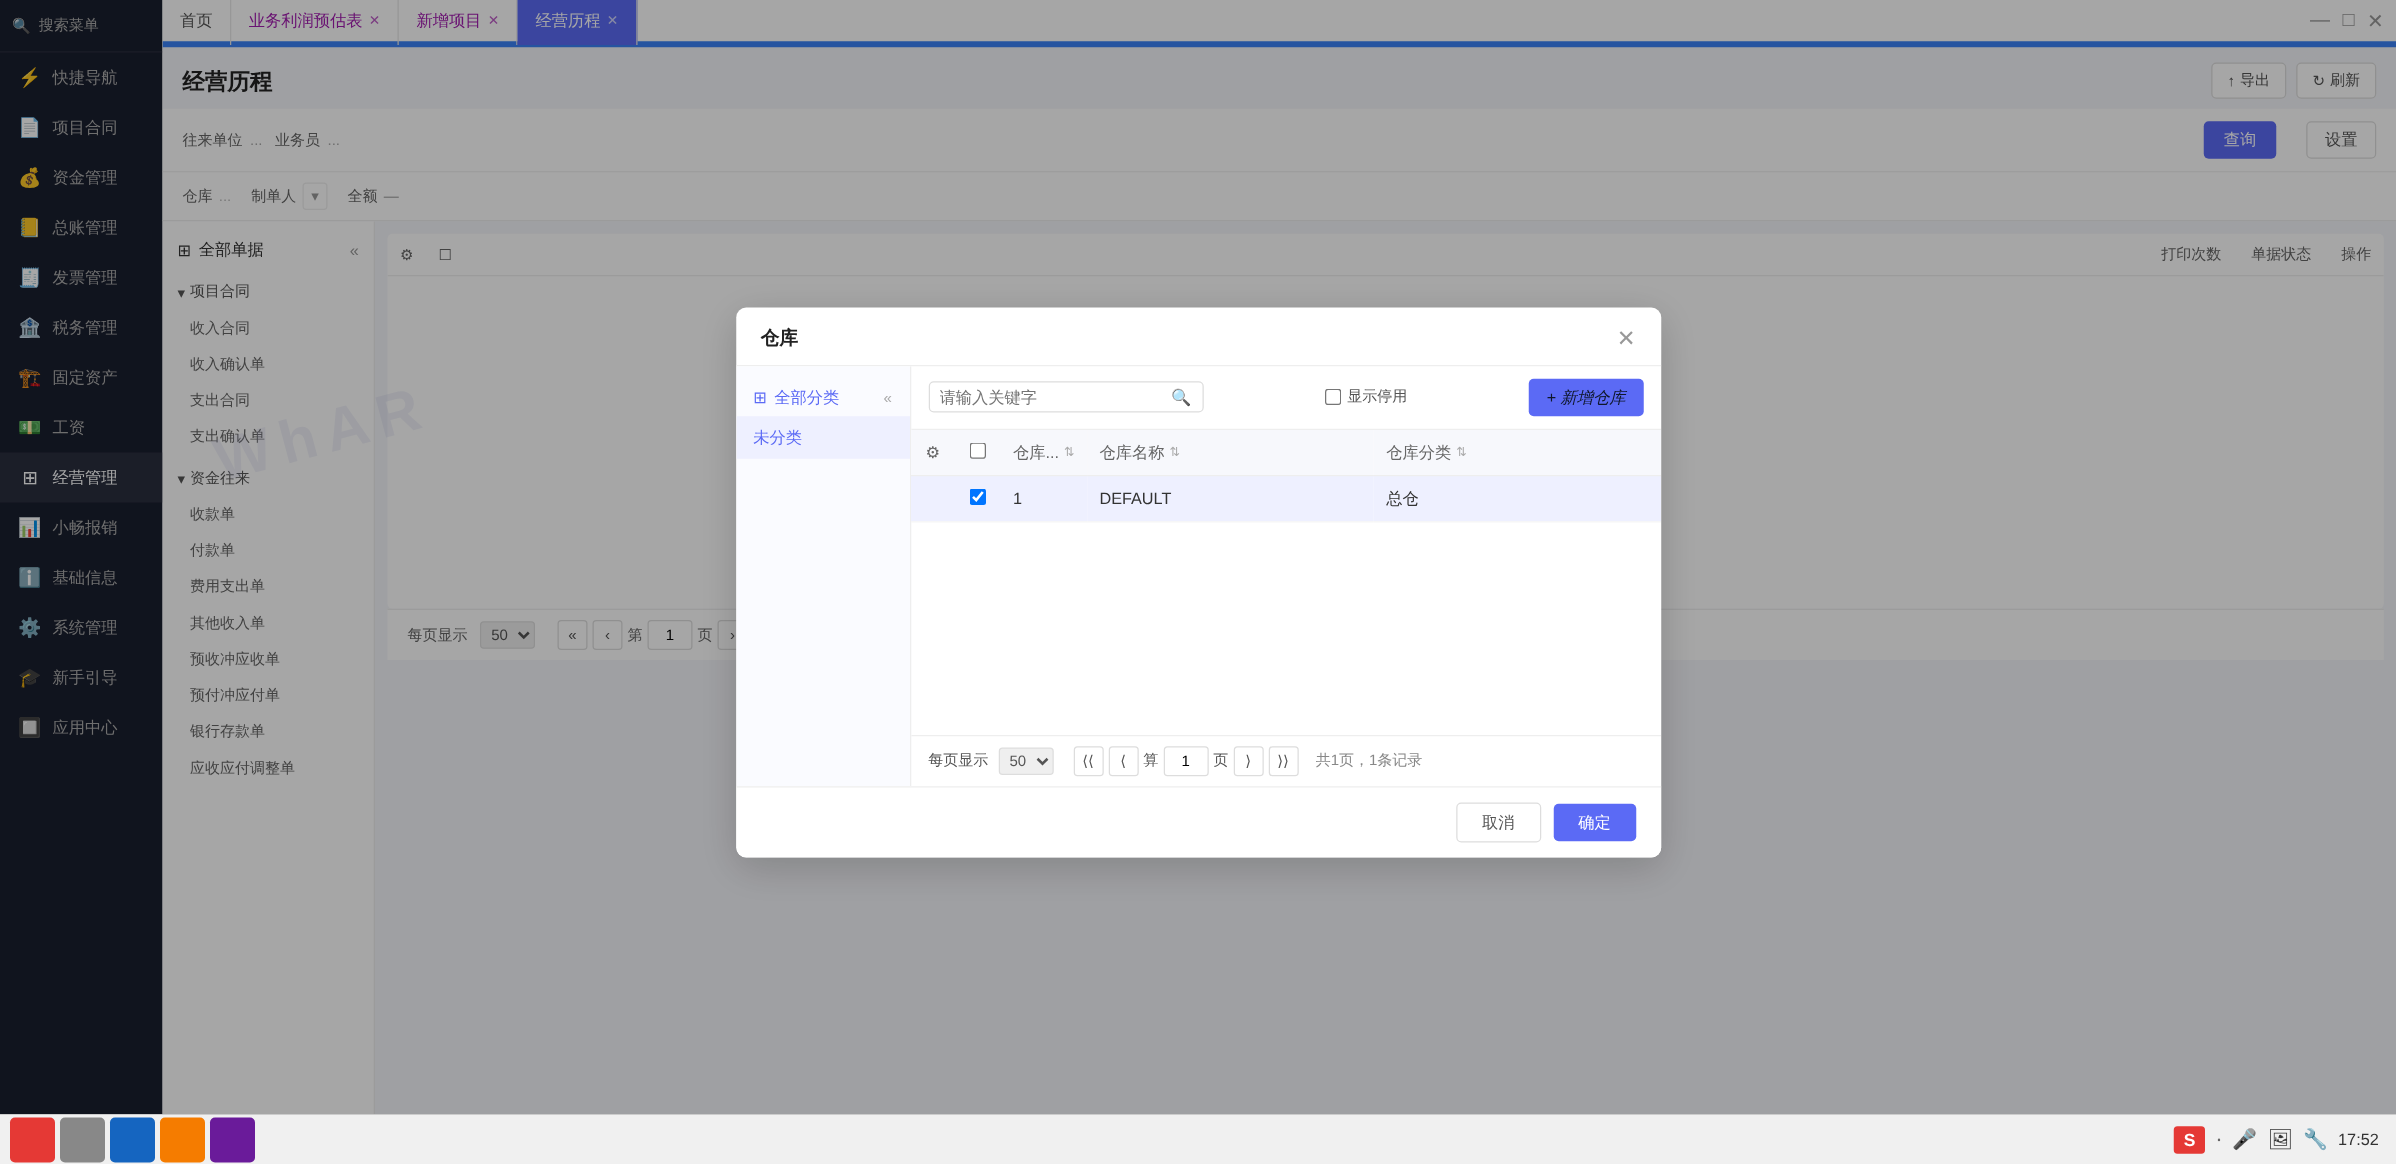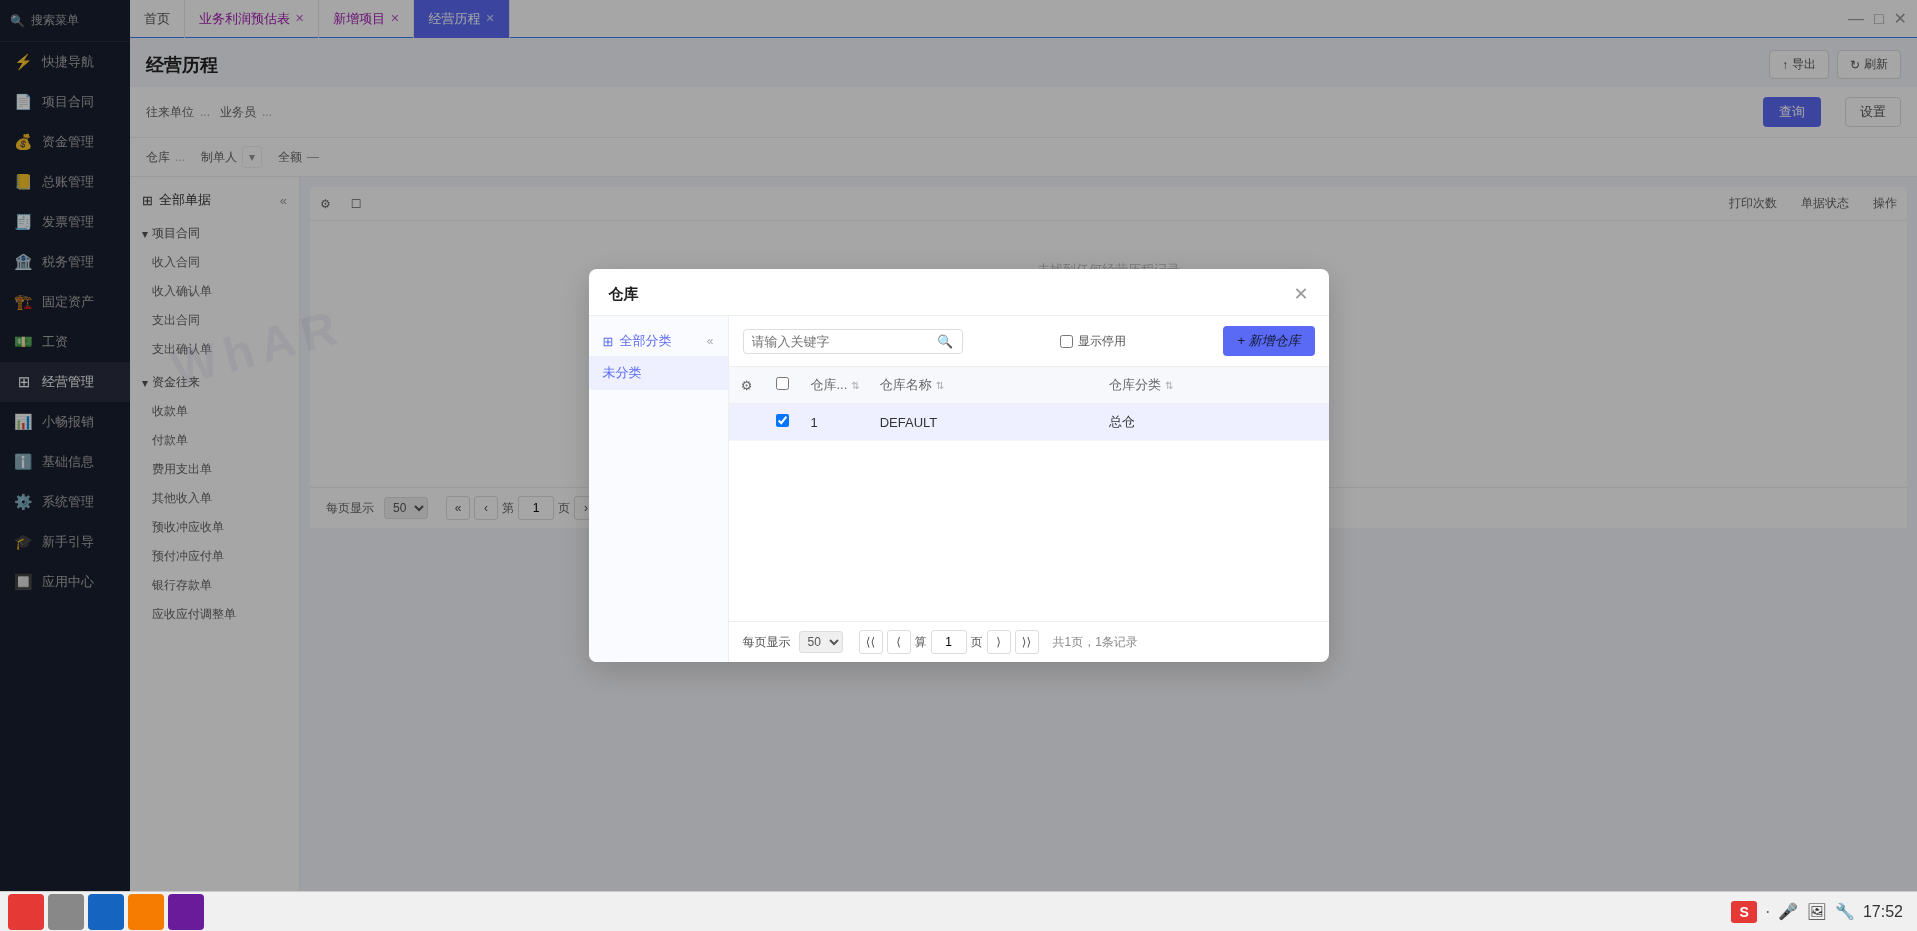--- a/index.html
+++ b/index.html
@@ -14,21 +14,21 @@
     .sidebar-search span { font-size: 12px; }
     .sidebar-nav-item { display: flex; align-items: center; gap: 8px; padding: 11px 14px; color: #aaa; cursor: pointer; font-size: 13px; }
     .sidebar-nav-item.active { background: #2a2f3e; color: #fff; }
     .sidebar-nav-item .icon { font-size: 15px; width: 20px; text-align: center; }
     .sidebar-bottom { margin-top: auto; border-top: 1px solid #2a2f3e; padding: 10px 14px; display: flex; justify-content: space-between; color: #888; }
 
     
     .main-area { flex: 1; display: flex; flex-direction: column; background: #f5f6fa; overflow: hidden; }
 
     
-    .tabs-bar { display: flex; align-items: center; background: #fff; border-bottom: 1px solid #3b82f6; height: 38px; padding: 0; }
+    .tabs-bar { display: flex; align-items: center; background: #fff; border-bottom: 5px solid #3b82f6; height: 38px; padding: 0; }
     .tab-item { display: flex; align-items: center; padding: 0 14px; height: 38px; cursor: pointer; color: #a21caf; font-size: 13px; border-right: 1px solid #e8e8e8; gap: 5px; white-space: nowrap; }
     .tab-item.active { background: #5b6af5; color: #fff; }
     .tab-item .close-x { font-size: 11px; opacity: 0.7; }
     .tab-item:first-child { color: #555; }
 
     
     .page-header { display: flex; align-items: center; justify-content: space-between; padding: 12px 16px 8px; background: #f5f6fa; }
     .page-title { font-size: 18px; font-weight: 600; color: #222; }
     .btn-export { background: #fff; border: 1px solid #ddd; color: #555; padding: 5px 12px; border-radius: 4px; cursor: pointer; font-size: 12px; display: flex; align-items: center; gap: 4px; }
     .btn-refresh { background: #fff; border: 1px solid #ddd; color: #555; padding: 5px 12px; border-radius: 4px; cursor: pointer; font-size: 12px; display: flex; align-items: center; gap: 4px; }
@@ -446,32 +446,36 @@
             <input class="pg-input" value="1" style="">
             <span>页</span>
             <button class="pg-btn">⟩</button>
             <button class="pg-btn">⟩⟩</button>
           </div>
           <span class="total-text">共1页，1条记录</span>
         </div>
       </div>
     </div>
 
+    <div class="modal-footer">
+      <button class="btn-cancel">取消</button>
+      <button class="btn-confirm">确定</button>
+    </div>
   </div>
 </div>
 
 <div class="taskbar">
   <div style="display:flex; gap:4px; padding-left:8px;">
     <div style="width:36px;height:36px;background:#e53935;border-radius:4px;display:flex;align-items:center;justify-content:center;"></div>
     <div style="width:36px;height:36px;background:#888;border-radius:4px;display:flex;align-items:center;justify-content:center;"></div>
     <div style="width:36px;height:36px;background:#1565c0;border-radius:4px;display:flex;align-items:center;justify-content:center;"></div>
     <div style="width:36px;height:36px;background:#f57c00;border-radius:4px;display:flex;align-items:center;justify-content:center;"></div>
     <div style="width:36px;height:36px;background:#6a1b9a;border-radius:4px;display:flex;align-items:center;justify-content:center;"></div>
   </div>
   <div class="taskbar-right">
     <div style="background:#e53935;color:#fff;padding:3px 8px;border-radius:3px;font-size:14px;font-weight:bold;">S</div>
     <span style="font-size:18px; color:#666;">·</span>
     <span style="font-size:16px;">🎤</span>
     <span style="font-size:16px;">🖼</span>
     <span style="font-size:16px;">🔧</span>
-    <span style="font-size:16px; color:#333;">17:52</span>
+    <span style="font-size:13px; color:#333;">17:52</span>
   </div>
 </div>
 
 </body></html>

